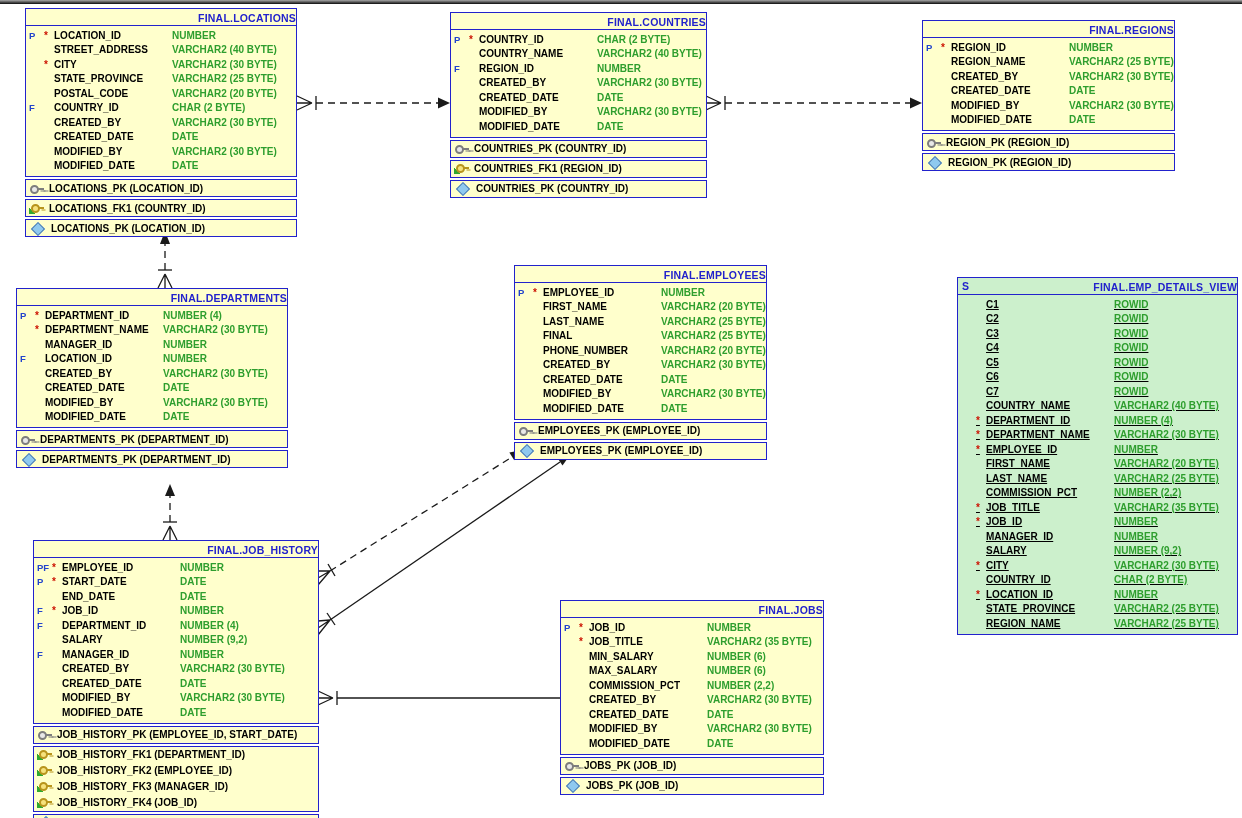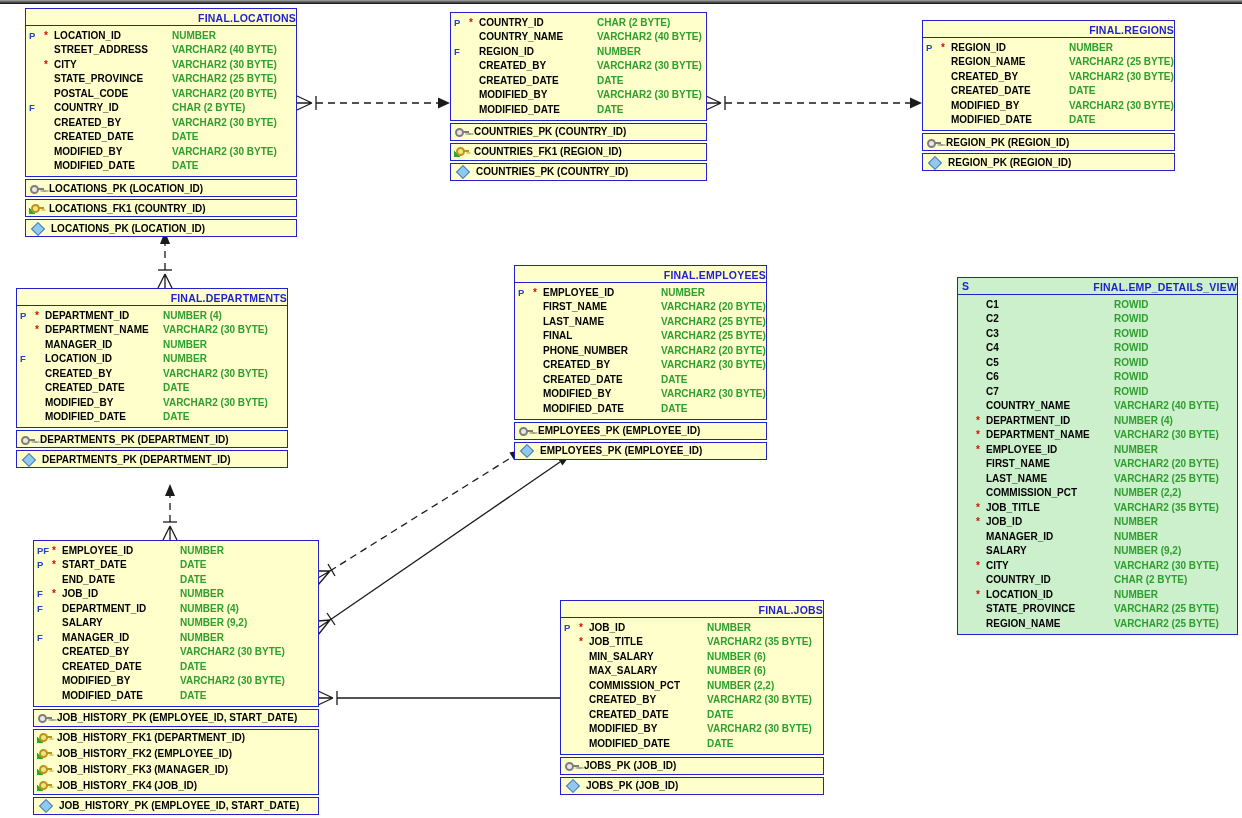--- a/index.html
+++ b/index.html
@@ -26,21 +26,21 @@
     border-bottom:1px solid var(--border);
   }
   .hflag{position:absolute;left:4px;top:0;font-weight:bold;font-size:10.5px;color:var(--title);}
   .htitle{color:var(--title);font-weight:bold;font-size:10.5px;letter-spacing:.2px;}
   .cols{padding:2px 0 3px 0;}
   .col-row{
     display:grid;grid-template-columns:15px 10px 118px 1fr;
     height:14.5px;align-items:center;padding-left:3px;
     font-size:10px;white-space:nowrap;
   }
-  .table.view .col-row{grid-template-columns:15px 10px 128px 1fr;}
+  .table.view .col-row{grid-template-columns:15px 10px 128px 1fr;text-decoration:underline;}
   .cflag{color:var(--keyflag);font-weight:bold;font-size:9.5px;}
   .creq{color:var(--required);font-weight:bold;}
   .cname{color:var(--text);font-weight:bold;}
   .ctype{color:var(--datatype);font-weight:bold;}
   .key-row{display:flex;align-items:center;height:16px;padding-left:3px;gap:4px;white-space:nowrap;}
   .ktext{font-size:10px;font-weight:bold;color:var(--text);}
   
   .icon{display:inline-block;position:relative;width:16px;height:11px;flex:0 0 auto;}
   .icon-pk::before{
     content:"";position:absolute;left:1px;top:2px;width:5px;height:5px;
@@ -209,20 +209,24 @@
     <div class="box">
         <div class="key-row">
           <span class="icon icon-diamond"></span>
           <span class="ktext">LOCATIONS_PK (LOCATION_ID)</span>
         </div>
       </div>
   </div>
 
   <div class="table" style="left:450px;top:12px;width:257px">
     <div class="box">
+      <div class="thead">
+        <span class="hflag"></span>
+        <span class="htitle">FINAL.COUNTRIES</span>
+      </div>
       <div class="cols">
           <div class="col-row">
             <span class="cflag">P</span>
             <span class="creq">*</span>
             <span class="cname">COUNTRY_ID</span>
             <span class="ctype">CHAR (2 BYTE)</span>
           </div>
           <div class="col-row">
             <span class="cflag"></span>
             <span class="creq"></span>
@@ -632,20 +636,24 @@
             <span class="creq"></span>
             <span class="cname">REGION_NAME</span>
             <span class="ctype">VARCHAR2 (25 BYTE)</span>
           </div>
         </div>
     </div>
   </div>
 
   <div class="table" style="left:33px;top:540px;width:286px">
     <div class="box">
+      <div class="thead">
+        <span class="hflag"></span>
+        <span class="htitle">FINAL.JOB_HISTORY</span>
+      </div>
       <div class="cols">
           <div class="col-row">
             <span class="cflag">PF</span>
             <span class="creq">*</span>
             <span class="cname">EMPLOYEE_ID</span>
             <span class="ctype">NUMBER</span>
           </div>
           <div class="col-row">
             <span class="cflag">P</span>
             <span class="creq">*</span>

